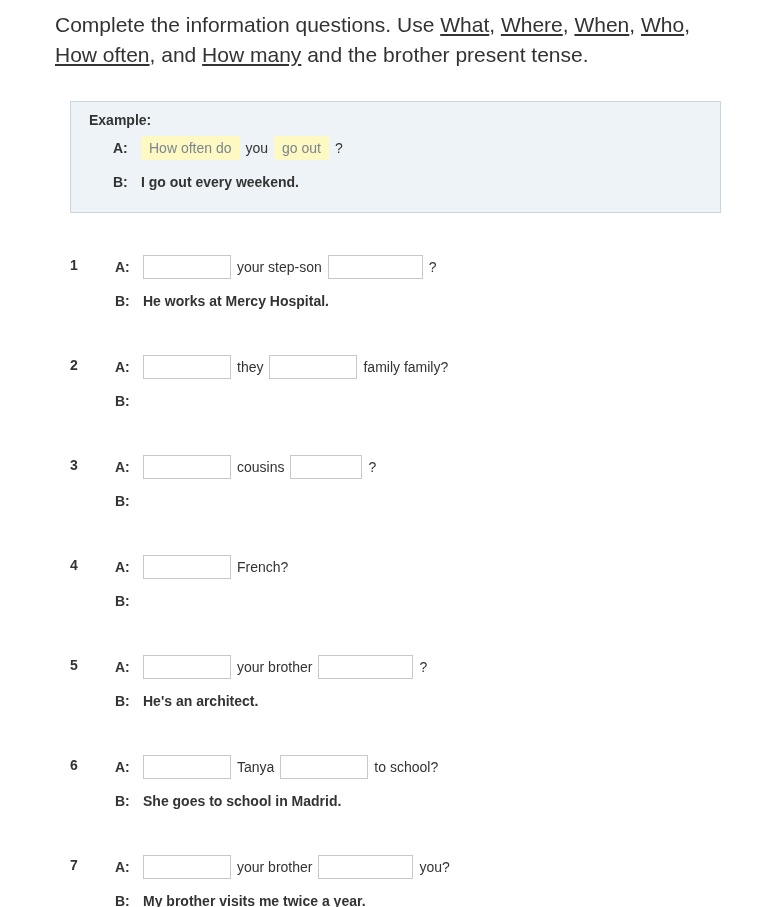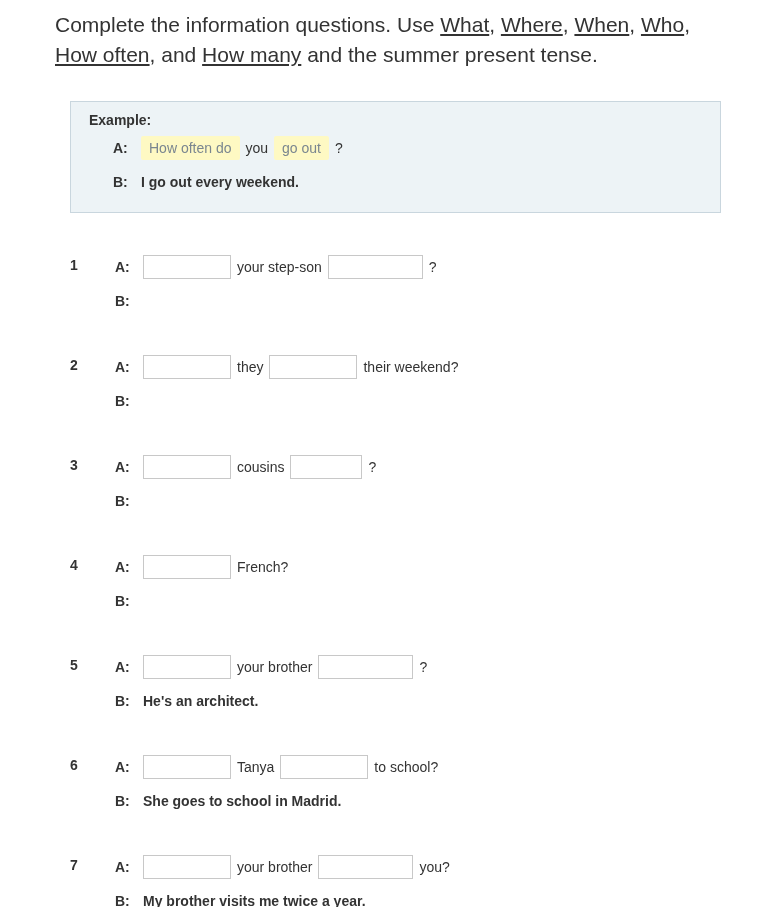--- a/index.html
+++ b/index.html
@@ -99,21 +99,21 @@
   .w-md { width: 88px; }
   .w-lg { width: 95px; }
   .w-sm { width: 72px; }
 </style>
 </head>
 <body>
 
 <div class="page">
 
   <p class="instructions">
-    <span>Complete the information questions. Use </span><span class="u">What</span><span>, </span><span class="u">Where</span><span>, </span><span class="u">When</span><span>, </span><span class="u">Who</span><span>, </span><span class="u">How often</span><span>, and </span><span class="u">How many</span><span> and the summer present tense.</span>
+    <span>Complete the information questions. Use </span><span class="u">What</span><span>, </span><span class="u">Where</span><span>, </span><span class="u">When</span><span>, </span><span class="u">Who</span><span>, </span><span class="u">How often</span><span>, and </span><span class="u">How many</span><span> and the brother present tense.</span>
   </p>
 
   <div class="example-box">
     <div class="example-title">Example:</div>
     <div class="row">
       <span class="indent-a"></span>
       <span class="speaker">A:</span>
       <span class="pill">How often do</span>
       <span class="qtext">you</span>
       <span class="pill">go out</span>
@@ -132,32 +132,33 @@
         <div class="qcontent">
           <div class="row">
             <span class="speaker">A:</span>
             <input type="text" class="blank w-md" style="">
             <span class="qtext">your step-son</span>
             <input type="text" class="blank w-lg" style="">
             <span class="qtext">?</span>
           </div>
           <div class="row answer-row">
             <span class="speaker">B:</span>
+            <span class="answer">He works at Mercy Hospital.</span>
           </div>
         </div>
       </div>
       <div class="qblock">
         <div class="qnum">2</div>
         <div class="qcontent">
           <div class="row">
             <span class="speaker">A:</span>
             <input type="text" class="blank w-md" style="">
             <span class="qtext">they</span>
             <input type="text" class="blank w-md" style="">
-            <span class="qtext">their weekend?</span>
+            <span class="qtext">family family?</span>
           </div>
           <div class="row answer-row">
             <span class="speaker">B:</span>
           </div>
         </div>
       </div>
       <div class="qblock">
         <div class="qnum">3</div>
         <div class="qcontent">
           <div class="row">

